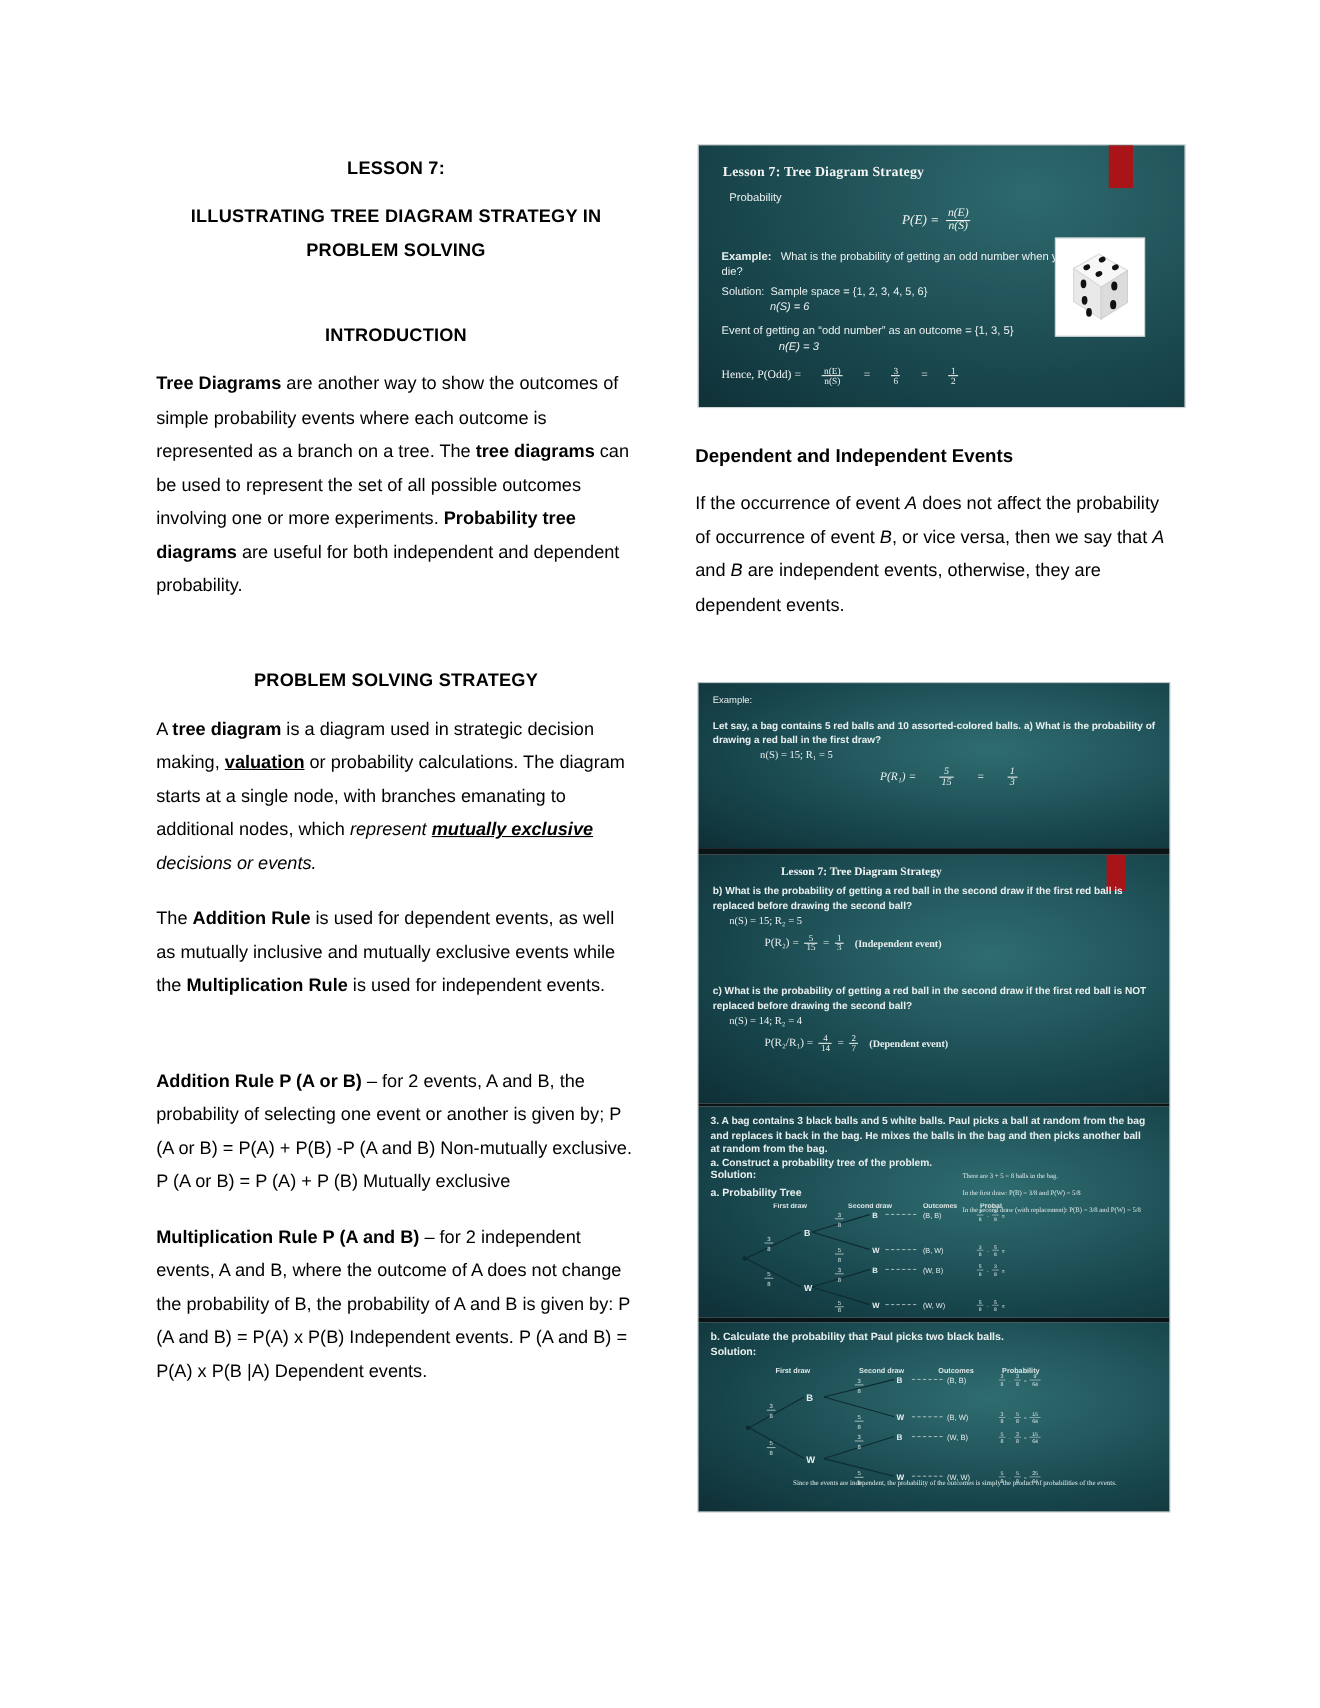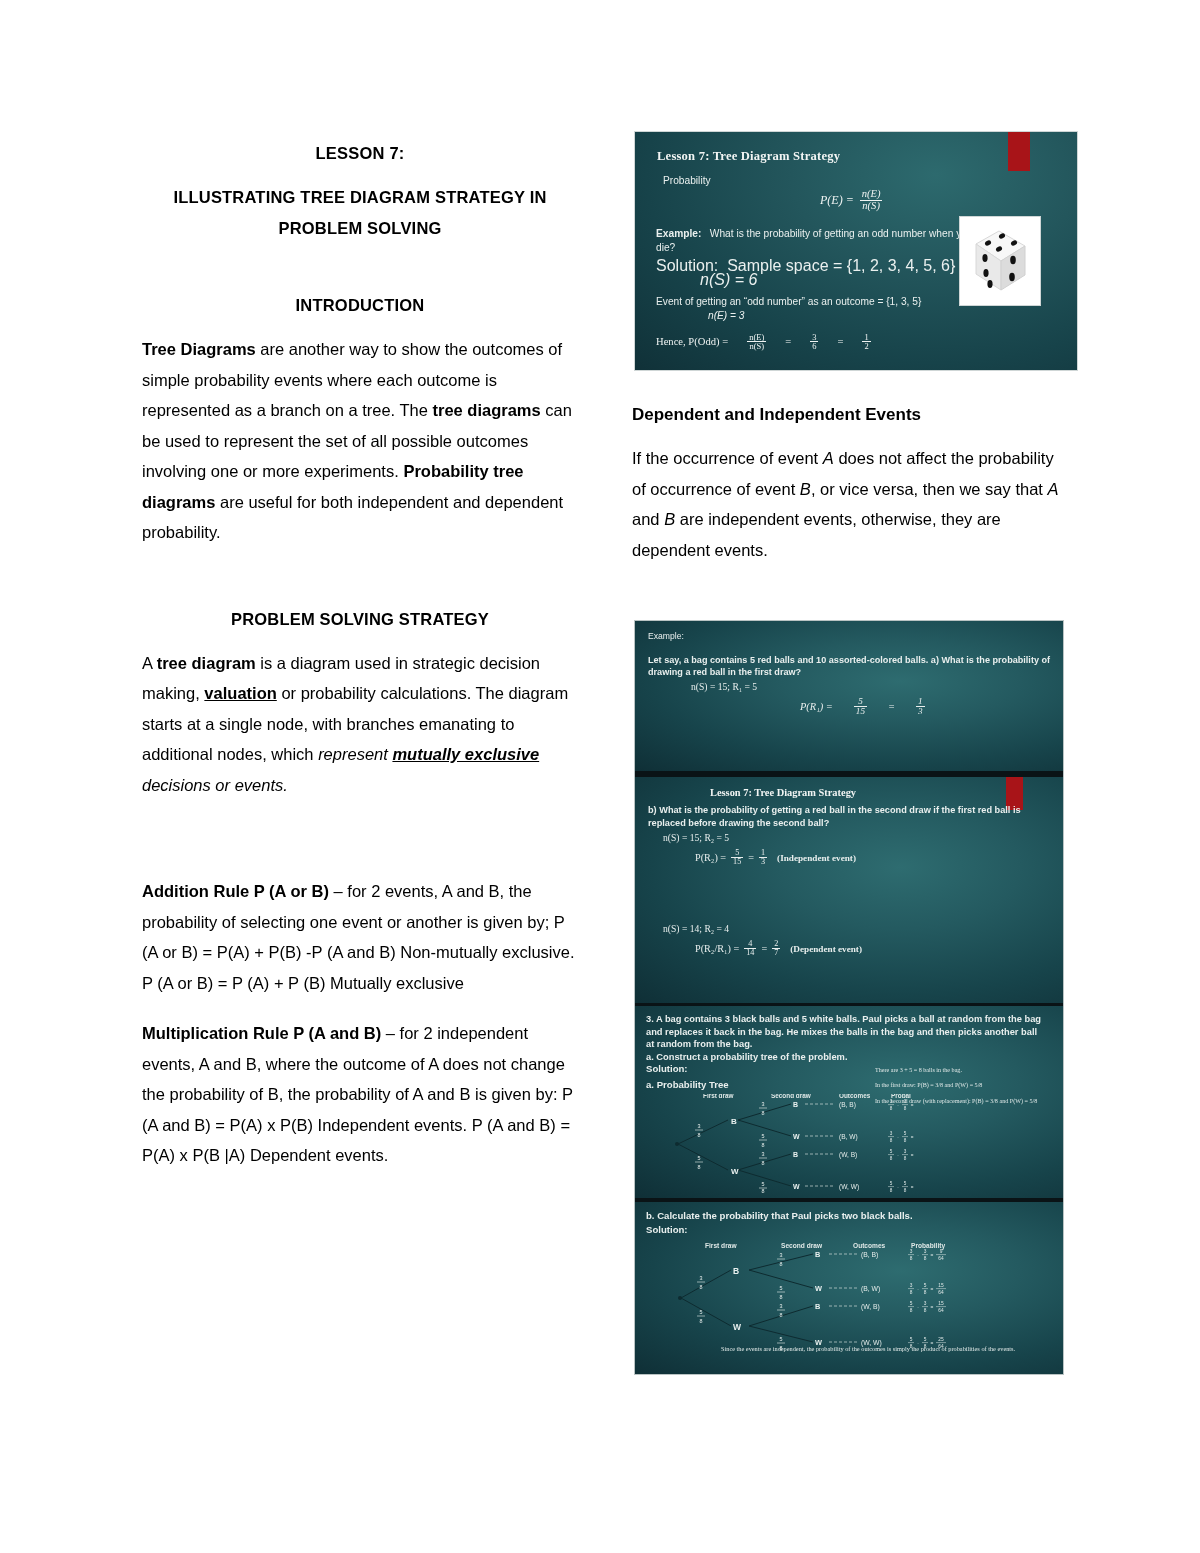--- a/index.html
+++ b/index.html
@@ -24,21 +24,21 @@
 
   
   .slide1{position:absolute;left:634px;top:131px;width:444px;height:240px;
      background:radial-gradient(ellipse at 68% 18%, #2d6a6e 0%, #23565c 34%, #17434a 68%, #103138 100%);
      border:1px solid #cfd6d6;box-sizing:border-box;overflow:hidden;}
   .redbar1{position:absolute;right:47px;top:0;width:22px;height:39px;background:#a81418;}
   .s1-title{position:absolute;left:22px;top:17px;font-family:"Liberation Serif",serif;font-weight:bold;font-size:12.6px;color:#f2f5f4;letter-spacing:.2px;}
   .s1-prob{position:absolute;left:28px;top:43px;font-size:10.2px;color:#e9efee;}
   .s1-formula{position:absolute;left:185px;top:57px;color:#f0f4f3;font-family:"Liberation Serif",serif;font-style:italic;font-size:12px;display:flex;align-items:center;gap:4px;}
   .s1-ex{position:absolute;left:21px;top:95px;width:350px;font-size:10.2px;color:#eaf0ef;line-height:13.5px;}
-  .s1-sol{position:absolute;left:21px;top:127px;font-size:16px;color:#eaf0ef;line-height:14px;}
+  .s1-sol{position:absolute;left:21px;top:127px;font-size:10px;color:#eaf0ef;line-height:14px;}
   .s1-ns{margin-left:44px;font-style:italic;}
   .s1-ev{position:absolute;left:21px;top:163px;font-size:10.2px;color:#eaf0ef;line-height:14px;}
   .s1-ne{margin-left:52px;font-style:italic;}
   .s1-hence{position:absolute;left:21px;top:201px;font-size:10.6px;color:#f0f4f3;font-family:"Liberation Serif",serif;display:flex;align-items:center;gap:17px;}
   .dicebox{position:absolute;left:324px;top:84px;width:80px;height:88px;background:#fff;border:1px solid #cfd6d6;}
   .dice{position:absolute;left:8px;top:7px;width:64px;height:72px;}
 
   
   .frac{display:inline-flex;flex-direction:column;align-items:center;vertical-align:middle;line-height:1;margin:0 2px;}
   .frac .n{padding:0 2px;font-size:.88em;}
@@ -96,20 +96,21 @@
     <div class="h-center">PROBLEM SOLVING</div>
     <div class="sp-46"></div>
     <div class="h-center">INTRODUCTION</div>
     <div class="sp-13"></div>
     <p class="para"><b>Tree Diagrams</b><span> are another way to show the outcomes of simple probability events where each outcome is represented as a branch on a tree. The </span><b>tree diagrams</b><span> can be used to represent the set of all possible outcomes involving one or more experiments. </span><b>Probability tree diagrams</b><span> are useful for both independent and dependent probability.</span></p>
     <div class="sp-56"></div>
     <div class="h-center">PROBLEM SOLVING STRATEGY</div>
     <div class="sp-13"></div>
     <p class="para"><span>A </span><b>tree diagram</b><span> is a diagram used in strategic decision making, </span><b><u>valuation</u></b><span> or probability calculations. The diagram starts at a single node, with branches emanating to additional nodes, which </span><i>represent </i><span class="ui">mutually exclusive</span><i> decisions or events.</i></p>
     <div class="sp-20"></div>
+    <p class="para"><span>The </span><b>Addition Rule</b><span> is used for dependent events, as well as mutually inclusive and mutually exclusive events while the </span><b>Multiplication Rule</b><span> is used for independent events.</span></p>
     <div class="sp-56"></div>
     <p class="para"><b>Addition Rule P (A or B)</b><span> – for 2 events, A and B, the probability of selecting one event or another is given by; P (A or B) = P(A) + P(B) -P (A and B) Non-mutually exclusive. P (A or B) = P (A) + P (B) Mutually exclusive</span></p>
     <div class="sp-20"></div>
     <p class="para"><b>Multiplication Rule P (A and B)</b><span> – for 2 independent events, A and B, where the outcome of A does not change the probability of B, the probability of A and B is given by: P (A and B) = P(A) x P(B) Independent events. P (A and B) = P(A) x P(B |A) Dependent events.</span></p>
   </div>
 
   <div class="slide1">
     <div class="redbar1"></div>
     <div class="s1-title">Lesson 7: Tree Diagram Strategy</div>
     <div class="s1-prob">Probability</div>
@@ -202,20 +203,21 @@
             <span class="n">5</span>
             <span class="d">15</span>
           </span>
         <span>=</span>
         <span class="frac sm">
             <span class="n">1</span>
             <span class="d">3</span>
           </span>
         <span class="nr">(Independent event)</span>
       </div>
+      <div class="p2-c">c) What is the probability of getting a red ball in the second draw if the first red ball is NOT replaced before drawing the second ball?</div>
       <div class="p2-n2">n(S) = 14;   R₂ = 4</div>
       <div class="p2-f2">
         <span>P(R₂/R₁) =</span>
         <span class="frac sm">
             <span class="n">4</span>
             <span class="d">14</span>
           </span>
         <span>=</span>
         <span class="frac sm">
             <span class="n">2</span>

